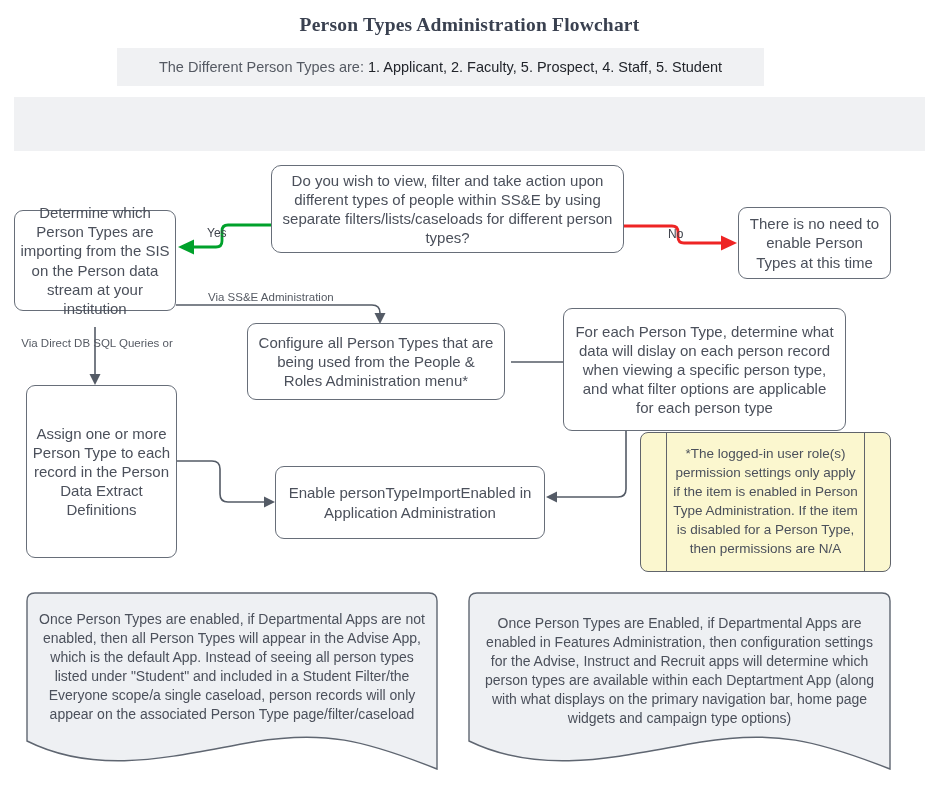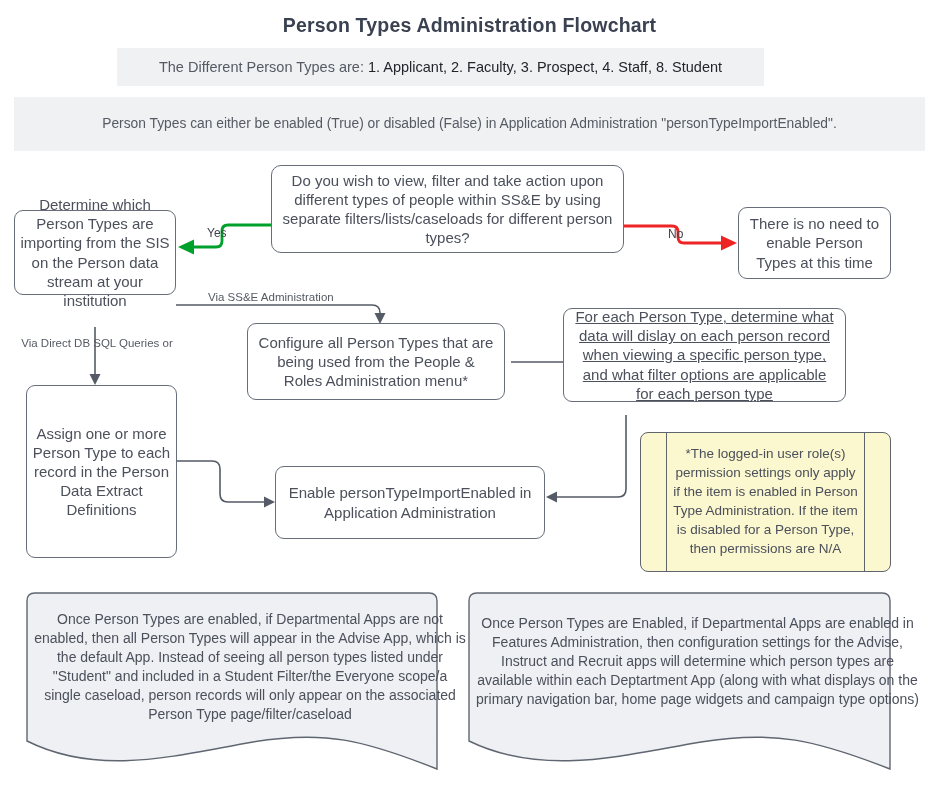--- a/index.html
+++ b/index.html
@@ -15,21 +15,21 @@
     --strong:#1d2025;
     --title:#3a4150;
   }
   html,body{margin:0;padding:0;background:#fff;}
   .canvas{
     position:relative;width:939px;height:795px;background:#ffffff;overflow:hidden;
     font-family:"Liberation Sans","DejaVu Sans",sans-serif;color:var(--text);
   }
   .title{
     position:absolute;left:0;top:14px;width:100%;text-align:center;
-    font-size:19.5px;font-weight:700;color:var(--title);letter-spacing:.2px;
+    font-size:19.5px;font-weight:700;color:var(--title);letter-spacing:.2px;font-family:Liberation Serif, serif;
   }
   .banner{
     position:absolute;background:var(--banner-bg);
     display:flex;flex-direction:column;align-items:center;justify-content:center;
     text-align:center;
   }
   .banner1{left:117px;top:48px;width:647px;height:38px;font-size:14.5px;}
   .banner1 .lead{color:var(--muted);}
   .banner1 .list{color:#22252b;}
   .banner2{left:14px;top:97px;width:911px;height:54px;font-size:13.8px;line-height:1.55;}
@@ -53,41 +53,40 @@
   .yn-label{font-size:12px;color:#3f434c;}
   .small-label{font-size:11.5px;line-height:1.15;}
   .svg-overlay{position:absolute;left:0;top:0;pointer-events:none;}
   .e{fill:none;stroke-linejoin:round;stroke-linecap:butt;}
   .e-gray{stroke:var(--edge);stroke-width:1.6;}
   .e-green{stroke:var(--yes-green);stroke-width:2.8;}
   .e-red{stroke:var(--no-red);stroke-width:2.8;}
   .a-gray{fill:var(--edge);}
   .a-green{fill:var(--yes-green);}
   .a-red{fill:var(--no-red);}
-  .doc{position:absolute;padding-left:36px;}
+  .doc{position:absolute;}
   .doc svg{position:absolute;left:0;top:0;}
   .doc-shape{fill:var(--doc-fill);stroke:#5f6671;stroke-width:1.4;}
   .doc-text{
     position:absolute;left:8px;right:8px;top:18px;text-align:center;
     font-size:14px;line-height:1.36;color:var(--text);
   }
 </style>
 </head>
 <body>
 
 <div class="canvas">
 
   <div class="title">Person Types Administration Flowchart</div>
 
   <div class="banner banner1">
-    <div><span class="lead">The Different Person Types are: </span><span class="list">1. Applicant, 2. Faculty, 3. Prospect, 4. Staff, 8. Student</span></div>
+    <div><span class="lead">The Different Person Types are: </span><span class="list">1. Applicant, 2. Faculty, 5. Prospect, 4. Staff, 5. Student</span></div>
   </div>
 
   <div class="banner banner2">
-    <div class="l1">Person Types can either be enabled (True) or disabled (False) in Application Administration "personTypeImportEnabled".</div>
   </div>
 
   <svg class="svg-overlay" width="939" height="795" viewBox="0 0 939 795">
     <g>
       <path class="e e-green" d="M 271 225 L 228 225 Q 222 225 222 231 L 222 241 Q 222 247 216 247 L 192 247"></path>
       <polygon class="a-green" points="178,247 194,239.5 194,254.5"></polygon>
     </g>
     <g>
       <path class="e e-red" d="M 623 226 L 672 226 Q 678 226 678 232 L 678 237 Q 678 243 684 243 L 722 243"></path>
       <polygon class="a-red" points="737,243 721,235.5 721,250.5"></polygon>
@@ -117,33 +116,33 @@
   <div class="edge-label yn-label" style="left:668px;top:227px;">No</div>
   <div class="edge-label small-label" style="left:208px;top:291px;">Via SS&amp;E Administration</div>
   <div class="edge-label small-label" style="left:8px;top:337px;width:178px;text-align:center;">
     <div>Via Direct DB SQL Queries or</div>
   </div>
 
   <div class="node" style="left:271px;top:165px;width:353px;height:88px;border-radius:10px;">
     <span>Do you wish to view, filter and take action upon different types of people within SS&amp;E by using separate filters/lists/caseloads for different person types?</span>
   </div>
 
-  <div class="node" style="left:14px;top:210px;width:162px;height:85px;padding:12px 4px;">
+  <div class="node" style="left:14px;top:210px;width:162px;height:101px;padding:12px 4px;">
     <span>Determine which Person Types are importing from the SIS on the Person data stream at your institution</span>
   </div>
 
   <div class="node" style="left:738px;top:207px;width:153px;height:72px;justify-content:center;">
     <span>There is no need to enable Person Types at this time</span>
   </div>
 
   <div class="node" style="left:247px;top:323px;width:258px;height:77px;">
     <span>Configure all Person Types that are being used from the People &amp; Roles Administration menu*</span>
   </div>
 
-  <div class="node" style="left:563px;top:308px;width:283px;height:94px;text-decoration:underline;">
+  <div class="node" style="left:563px;top:308px;width:283px;height:123px;">
     <span>For each Person Type, determine what data will dislay on each person record when viewing a specific person type, and what filter options are applicable for each person type</span>
   </div>
 
   <div class="node" style="left:26px;top:385px;width:151px;height:173px;padding:2px 5px;">
     <span>Assign one or more Person Type to each record in the Person Data Extract Definitions</span>
   </div>
 
   <div class="node" style="left:275px;top:466px;width:270px;height:73px;">
     <span>Enable personTypeImportEnabled in Application Administration</span>
   </div>

